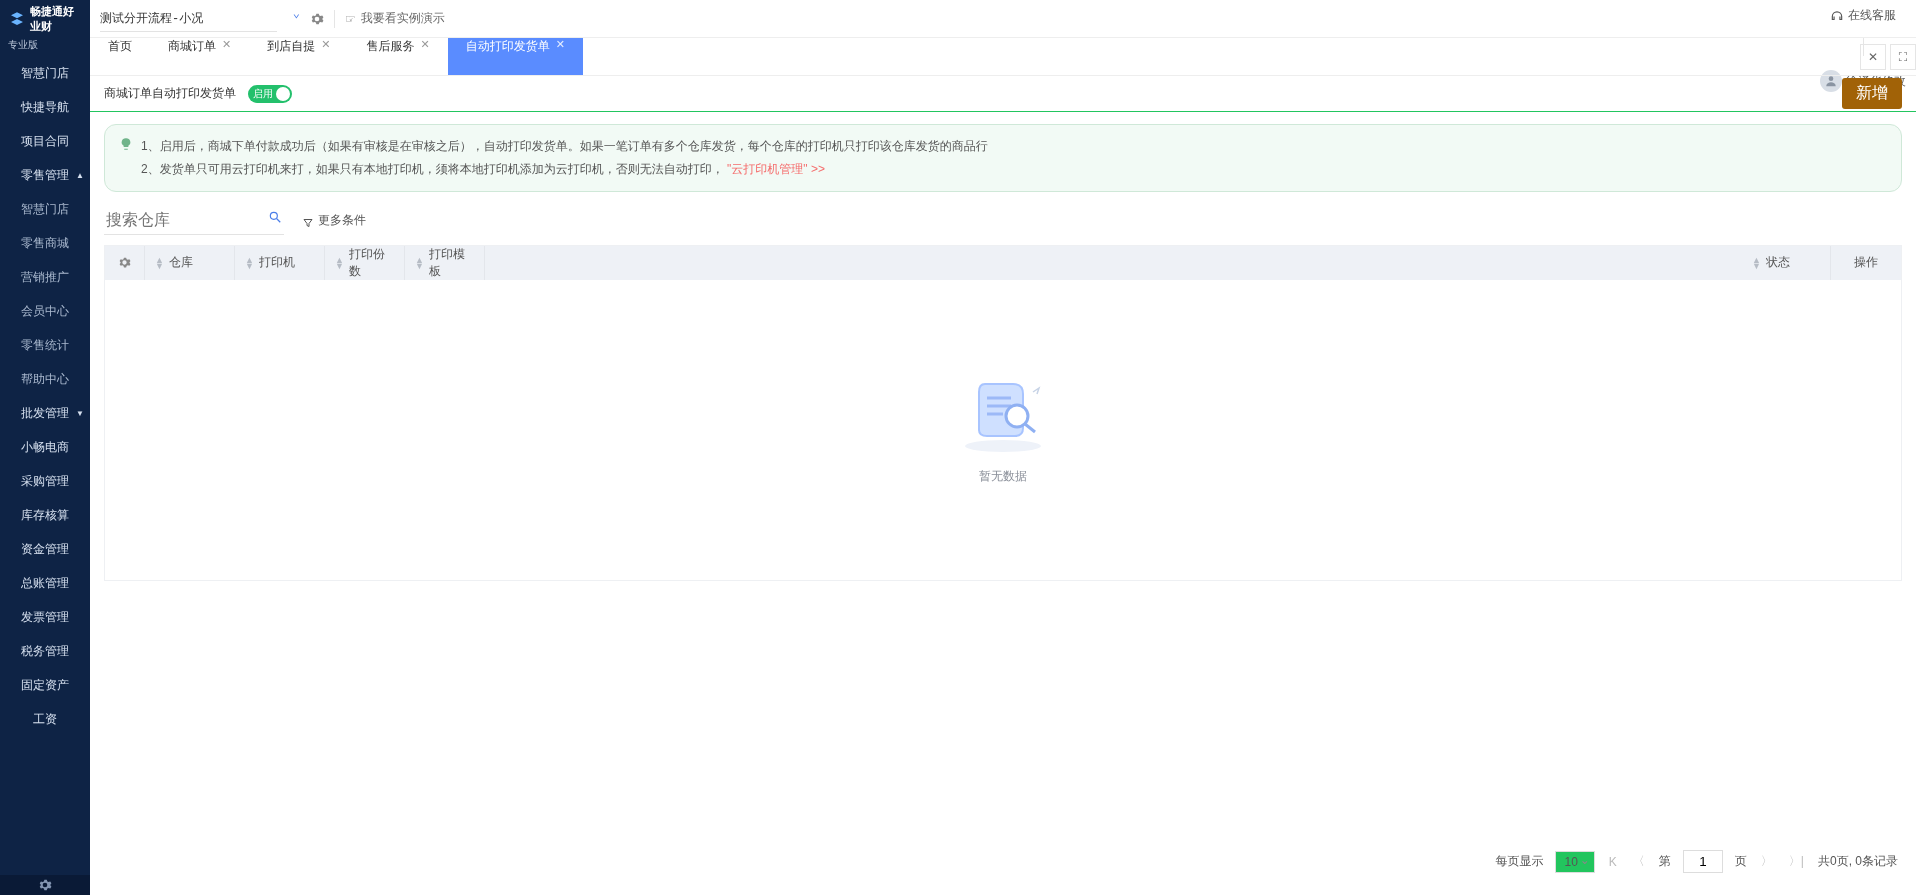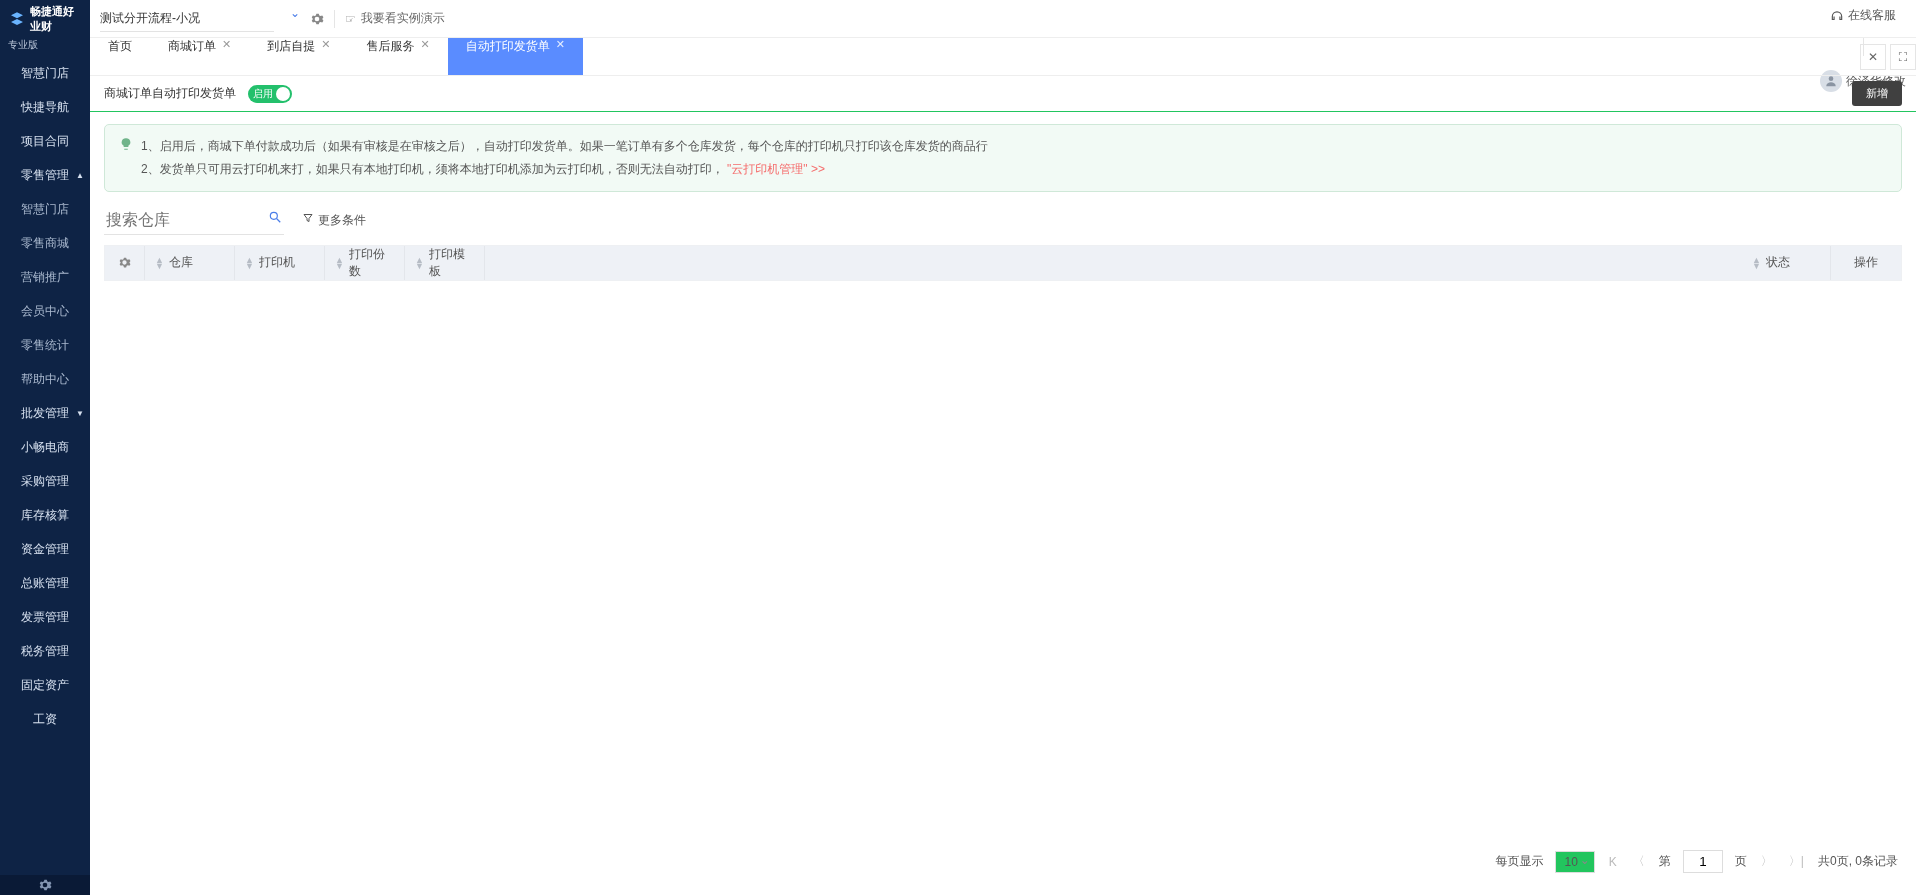--- a/index.html
+++ b/index.html
@@ -17,21 +17,21 @@
 .nav-item { height: 34px; display: flex; align-items: center; justify-content: center; font-size: 12px; cursor: pointer; position: relative; }
 .nav-item.sub { font-size: 12px; color: #aab9cf; }
 .nav-item .caret { position: absolute; right: 6px; font-size: 8px; }
 .sidebar-gear { position: absolute; bottom: 0; left: 0; right: 0; height: 20px; display: flex; align-items: center; justify-content: center; background: #0a1a36; cursor: pointer; }
 
 
 .main { flex: 1; display: flex; flex-direction: column; min-width: 0; }
 
 
 .topbar { height: 38px; display: flex; align-items: center; border-bottom: 1px solid #eee; padding: 0 10px; gap: 10px; }
-.breadcrumb-box { display: flex; align-items: flex-start; gap: 16px; width: 200px; }
+.breadcrumb-box { display: flex; align-items: flex-start; gap: 16px; width: 200px; font-family: Liberation Mono, monospace; }
 .breadcrumb-text { color: #333; font-size: 12px; flex: 1; white-space: nowrap; overflow: hidden; text-overflow: ellipsis; border-bottom: 1px solid #e3e3e3; padding: 4px 0; }
 .bc-chevron { color: #4a7de8; font-size: 12px; cursor: pointer; }
 .gear-icon { color: #888; cursor: pointer; font-size: 13px; }
 .divider-v { width: 1px; height: 18px; background: #e5e5e5; }
 .demo-link { display: flex; align-items: center; gap: 5px; color: #666; cursor: pointer; }
 .top-right { margin-left: auto; display: flex; align-items: center; gap: 14px; flex-direction: column; }
 .tr-item { display: flex; align-items: center; gap: 4px; color: #555; cursor: pointer; font-size: 12px; }
 .badge { background: #ff4d4f; color: #fff; border-radius: 8px; font-size: 9px; padding: 0 4px; line-height: 12px; position: relative; top: -6px; left: -4px; }
 .avatar { width: 22px; height: 22px; border-radius: 50%; background: #d8dee6; display: inline-flex; align-items: center; justify-content: center; color: #8a94a2; font-size: 12px; }
 
@@ -44,36 +44,36 @@
 .tabs-right { position: absolute; right: 0; top: 0; height: 100%; display: flex; align-items: center; gap: 4px; }
 .tabs-right .sq { width: 26px; height: 26px; border: 1px solid #e5e5e5; display: flex; align-items: center; justify-content: center; cursor: pointer; color: #666; }
 
 
 .sub-header { height: 36px; display: flex; align-items: center; padding: 0 14px; gap: 12px; border-bottom: 1px solid #22c55e; }
 .sh-label { color: #333; }
 .toggle { display: inline-flex; align-items: center; }
 .toggle-pill { width: 44px; height: 18px; border-radius: 10px; background: #23c06c; position: relative; cursor: pointer; display: flex; align-items: center; }
 .toggle-pill .knob { width: 14px; height: 14px; border-radius: 50%; background: #fff; position: absolute; right: 2px; }
 .toggle-pill .lbl { color: #fff; font-size: 10px; position: absolute; left: 5px; }
-.add-btn { margin-left: auto; background: #404040; color: #fff; border: none; border-radius: 3px; padding: 5px 14px; cursor: pointer; font-size: 11px; }
+.add-btn { margin-left: auto; background: #a16207; color: #fff; border: none; border-radius: 3px; padding: 5px 14px; cursor: pointer; font-size: 16px; }
 
 
 .content { flex: 1; padding: 12px 14px; overflow: auto; display: flex; flex-direction: column; }
 
-.info-box { border: 1px solid #cfe8d8; background: #f2faf5; border-radius: 5px; padding: 10px 14px; color: #555; line-height: 1.9; display: flex; gap: 8px; }
+.info-box { border: 1px solid #cfe8d8; background: #f2faf5; border-radius: 12px; padding: 10px 14px; color: #555; line-height: 1.9; display: flex; gap: 8px; }
 .info-icon { color: #70b48a; font-size: 13px; margin-top: 2px; }
 .info-text ol { list-style: none; }
 .info-text .link { color: #f56c6c; cursor: pointer; }
 .quoted { color: #f56c6c; }
 
 .search-row { display: flex; align-items: center; gap: 18px; margin: 14px 0 10px; }
 .search-box { position: relative; width: 180px; border-bottom: 1px solid #e3e3e3; }
 .search-box input { border: none; outline: none; width: 100%; padding: 5px 22px 5px 2px; font-size: 16px; background: transparent; }
 .search-box .mag { position: absolute; right: 2px; top: 4px; color: #4a7de8; cursor: pointer; font-size: 13px; }
-.more-cond { display: flex; align-items: flex-start; gap: 4px; color: #555; cursor: pointer; }
+.more-cond { display: flex; align-items: flex-end; gap: 4px; color: #555; cursor: pointer; }
 
 
 .tbl-wrap { border: 1px solid #eef0f3; }
 .tbl-head { display: flex; background: #eef1f6; height: 34px; align-items: stretch; }
 .th { display: flex; align-items: center; gap: 5px; padding: 0 10px; border-right: 1px solid #e3e6eb; color: #555; font-size: 12px; }
 .th:last-child { border-right: none; }
 .th .sort { color: #b6bcc5; font-size: 9px; display: flex; flex-direction: column; line-height: 6px; cursor: pointer; }
 .th-gear { width: 40px; justify-content: center; color: #888; cursor: pointer; }
 .th-wh { width: 90px; }
 .th-printer { width: 90px; }
@@ -359,20 +359,36 @@
                 <span>▲</span>
                 <span>▼</span>
               </span>
             <span>状态</span>
           </div>
           <div class="th th-action">
             <span>操作</span>
           </div>
         </div>
 
+        <div class="empty-state">
+          <div class="empty-ill">
+            <svg width="96" height="80" viewBox="0 0 96 80">
+              <ellipse cx="48" cy="72" rx="38" ry="6" fill="#eef2f9"></ellipse>
+              <path d="M30 10 Q24 10 24 18 L24 56 Q24 62 32 62 L60 62 Q68 62 68 54 L68 20 Q68 10 58 10 Z" fill="#cfe0ff"></path>
+              <path d="M30 10 Q24 10 24 18 L24 56 Q24 62 32 62 L60 62 Q68 62 68 54 L68 20 Q68 10 58 10 Z" fill="none" stroke="#a8c4ff" stroke-width="2"></path>
+              <line x1="32" y1="24" x2="56" y2="24" stroke="#9cb9f7" stroke-width="3"></line>
+              <line x1="32" y1="32" x2="56" y2="32" stroke="#9cb9f7" stroke-width="3"></line>
+              <line x1="32" y1="40" x2="48" y2="40" stroke="#9cb9f7" stroke-width="3"></line>
+              <circle cx="62" cy="42" r="11" fill="#fff" stroke="#8fb0f2" stroke-width="3"></circle>
+              <line x1="70" y1="50" x2="80" y2="58" stroke="#8fb0f2" stroke-width="3"></line>
+              <path d="M78 18 l6 -4 l-2 6" fill="none" stroke="#c7d3e6" stroke-width="1.5"></path>
+            </svg>
+          </div>
+          <div>暂无数据</div>
+        </div>
       </div>
 
       <div class="pager">
         <span>每页显示</span>
         <span class="pg-select">10</span>
         <span class="pg-btn">K</span>
         <span class="pg-btn">〈</span>
         <span>第</span>
         <input class="pg-input" value="1" style="">
         <span>页</span>

